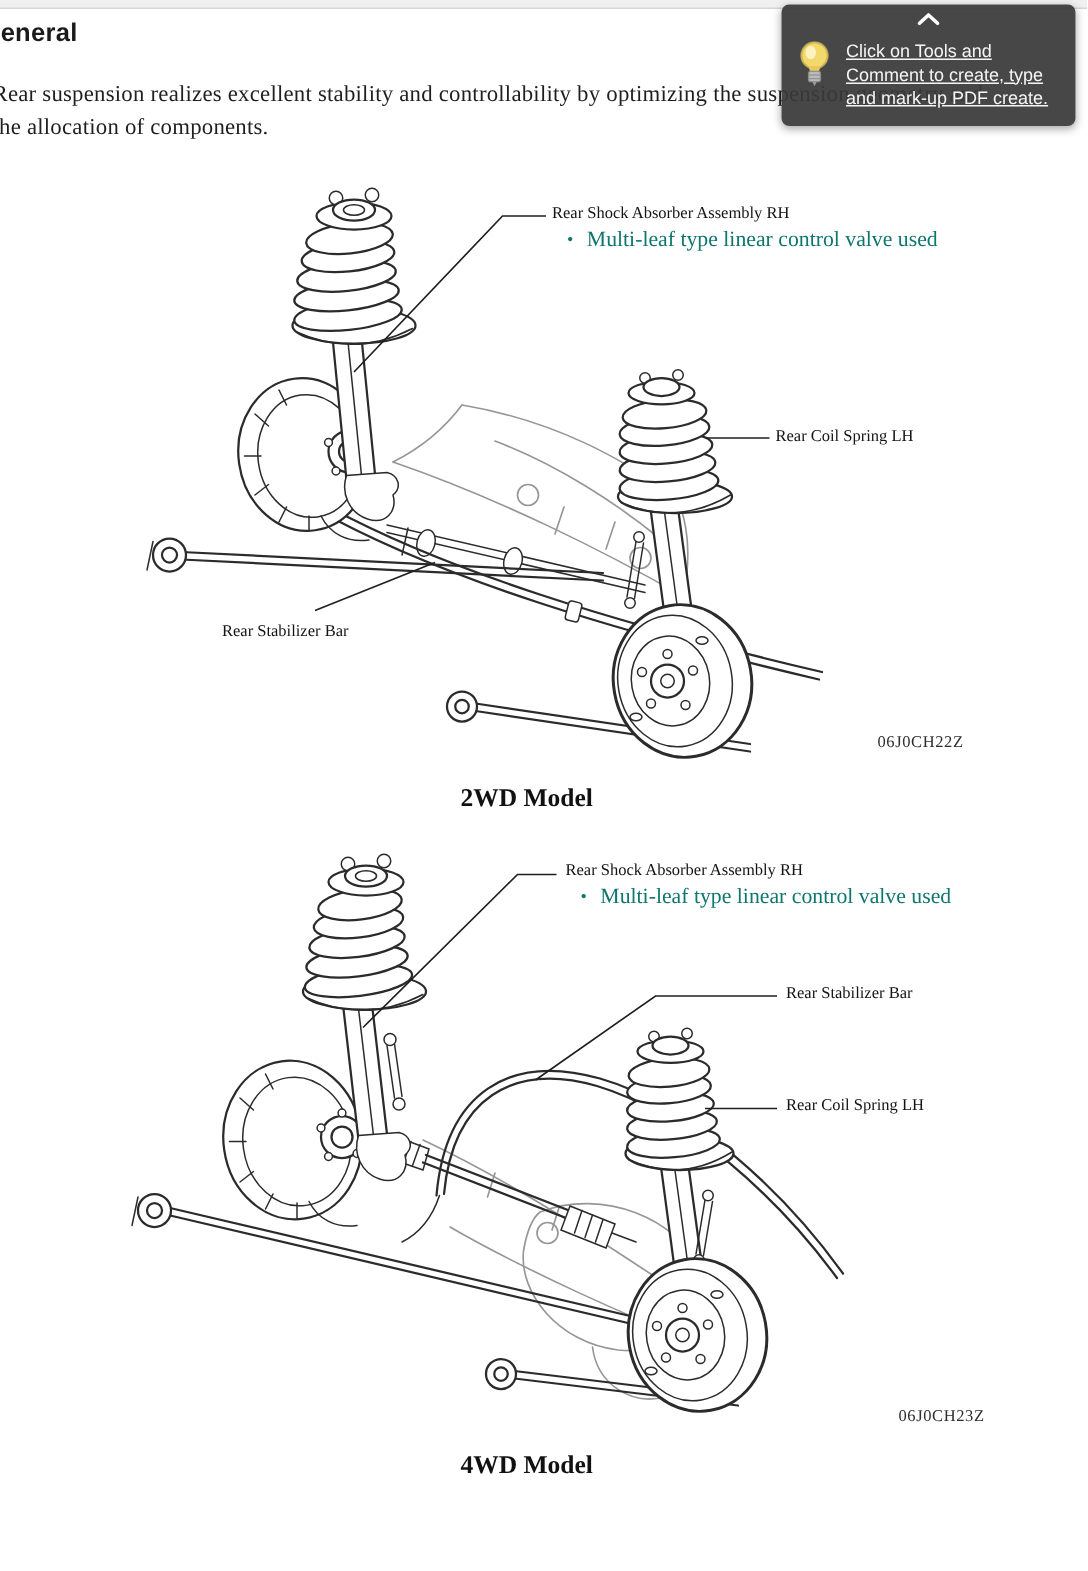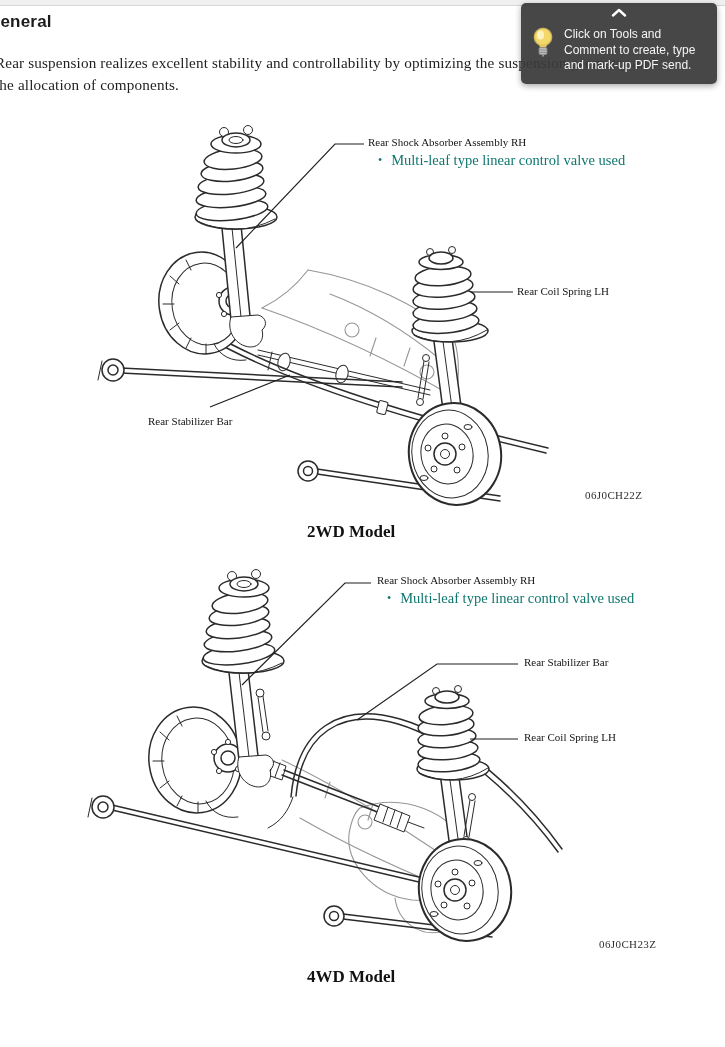--- a/index.html
+++ b/index.html
@@ -29,21 +29,21 @@
   .thick{stroke-width:2;}
   .gray{fill:none;stroke:#969696;stroke-width:1.1;stroke-linecap:round;}
   .grayf{fill:none;stroke:#969696;stroke-width:1.1;}
   .leader{fill:none;stroke:#1f1f1f;stroke-width:1.1;}
   
   .acro-tip{position:absolute;left:521px;top:3px;width:196px;height:81px;
             background:rgba(57,57,57,0.93);border-radius:5px;
             box-shadow:0 2px 6px rgba(0,0,0,0.35);z-index:9;}
   .tip-caret{position:absolute;top:5px;left:90px;}
   .tip-row{position:absolute;left:11px;top:24px;display:flex;align-items:flex-start;}
-  .tip-text{margin-left:10px;margin-top:0;font:12px/15.5px "Liberation Sans",sans-serif;color:#f5f5f5;}
+  .tip-text{margin-left:10px;margin-top:0;font:12px/15.5px "Liberation Sans",sans-serif;color:#f5f5f5;text-decoration:underline;}
 </style>
 </head>
 <body>
 
 <div class="screen">
 
   <div class="top-strip"></div>
 
   <h1 class="heading">General</h1>
   <div class="para-line l1">Rear suspension realizes excellent stability and controllability by optimizing the suspension geometry and</div>
@@ -339,18 +339,18 @@
         <ellipse cx="8.5" cy="8" rx="3.5" ry="4.5" fill="#fdf3c0"></ellipse>
         <path d="M7,17 L15,17 L14,20.5 L8,20.5 Z" fill="#e6c95c"></path>
         <rect x="7" y="20.5" width="8" height="7" rx="1.5" fill="#bbbbbb" stroke="#8a8a8a" stroke-width="0.8"></rect>
         <line x1="7" y1="23" x2="15" y2="23" stroke="#8a8a8a" stroke-width="0.8"></line>
         <line x1="7" y1="25.5" x2="15" y2="25.5" stroke="#8a8a8a" stroke-width="0.8"></line>
         <path d="M9.5,27.5 L12.5,27.5 L11,30.5 Z" fill="#9a9a9a"></path>
       </svg>
       <div class="tip-text">
         <div>Click on Tools and</div>
         <div>Comment to create, type</div>
-        <div>and mark-up PDF send.</div>
+        <div>and mark-up PDF create.</div>
       </div>
     </div>
   </div>
 
 </div>
 
 </body></html>

